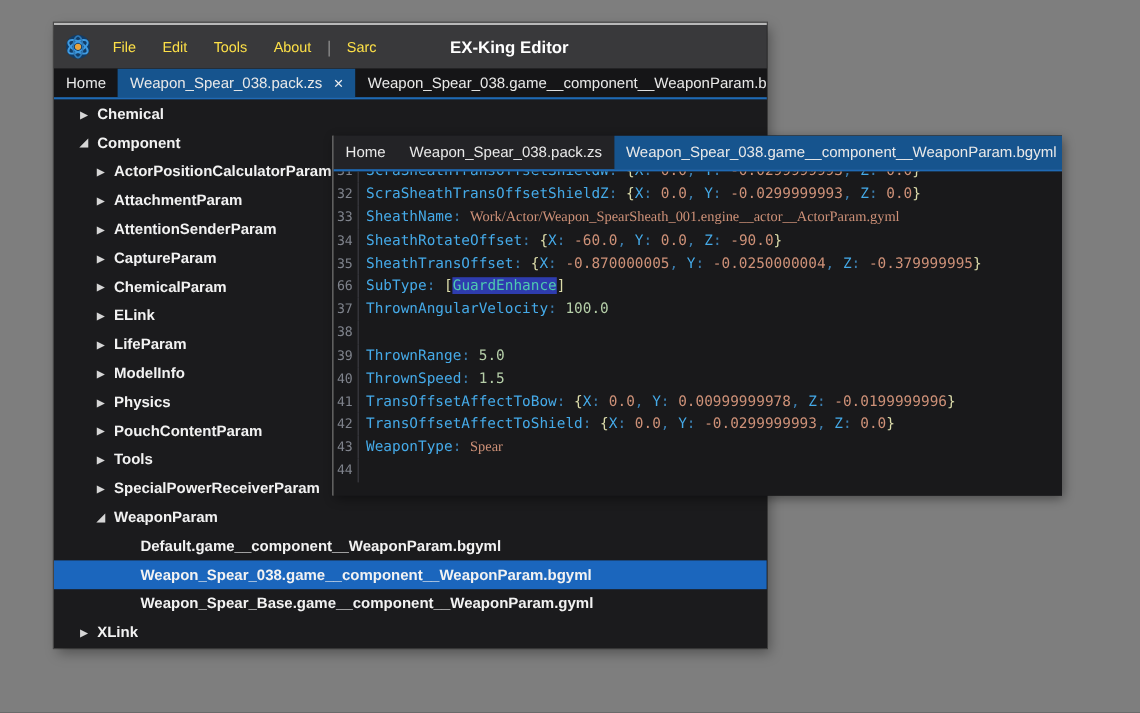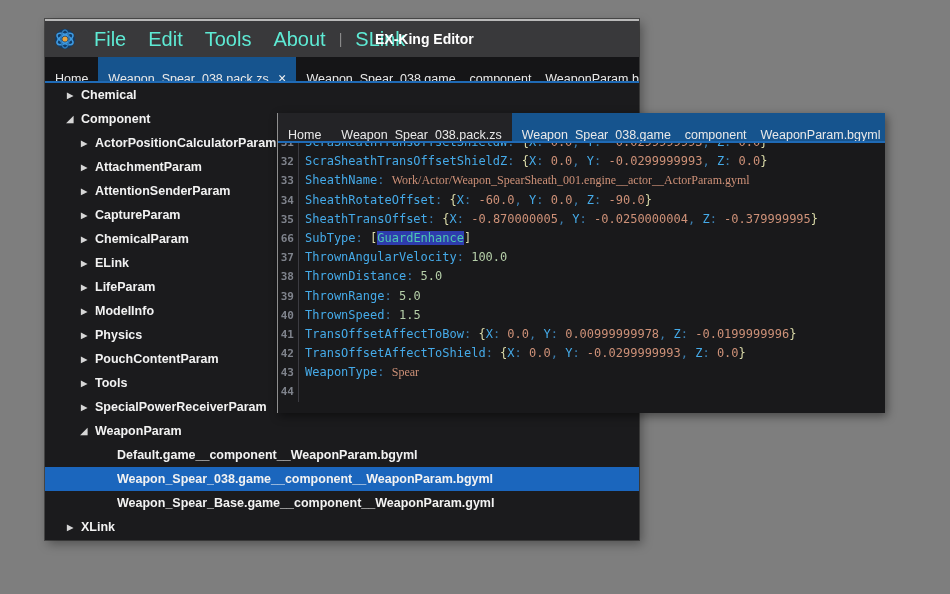--- a/index.html
+++ b/index.html
@@ -18,37 +18,37 @@
     box-shadow:0 0 0 1px rgba(0,0,0,.4), 3px 4px 10px rgba(0,0,0,.35);
     display:flex; flex-direction:column;
   }
 
   .menu-bar {
     height:36px; background:#39393b; display:flex; align-items:center;
     padding:0 6px; position:relative; flex:0 0 auto;
   }
   .app-logo { width:24px; height:24px; margin:0 6px 0 2px; flex:0 0 auto; }
   .menu-item {
-    color:#5eead4; font-size:20px; padding:12px 11px; cursor:default; line-height:36px;
+    color:#fde047; font-size:12px; padding:12px 11px; cursor:default; line-height:36px;
   }
   .menu-sep { color:#8a8a8a; font-size:14px; padding:0 2px; }
   .window-title {
     position:absolute; left:330px; top:0; line-height:36px;
     color:#ffffff; font-size:14px; font-weight:600; white-space:nowrap;
   }
 
   
   .tab-bar {
     display:flex; align-items:stretch; background:#151517;
     border-bottom:2px solid var(--c-accent-underline,#1f6ab5);
     flex:0 0 auto; overflow:hidden;
   }
   .main-window .tab-bar { height:26px; }
   .tab {
-    display:flex; padding:15px 10px; white-space:nowrap;
+    display:flex; align-items:center; padding:4px 10px; white-space:nowrap;
     color:#e9e9e9; font-size:12.5px; cursor:default;
   }
   .tab.active { background:var(--c-accent-tab,#16548e); }
   .tab-close { margin-left:9px; font-size:10.5px; color:#f2f2f2; }
 
   
   .tree-view { flex:1 1 auto; position:relative; overflow:hidden; background:#1b1b1d; }
   .tree-row {
     height:24px; display:flex; align-items:center; width:100%;
     color:#f2f2f2; font-size:12.5px; font-weight:600; white-space:nowrap; cursor:default;
@@ -74,21 +74,21 @@
   .editor-window .tab { font-size:12.5px; }
 
   .code-area { flex:1 1 auto; overflow:hidden; background:#19191b; }
   .code-scroll { margin-top:-10px; }
   .code-line {
     display:flex; align-items:stretch; height:19.2px; line-height:19.2px;
     font-family:"DejaVu Sans Mono", monospace; font-size:12px; white-space:pre;
   }
   .gutter {
     flex:0 0 auto; width:21px; text-align:right; padding-right:4px;
-    color:#7f838c; font-size:11px; border-right:1px solid #3c3c42;font-weight:bold;
+    color:#7f838c; font-size:11px; border-right:1px solid #3c3c42;
   }
   .code-text { padding-left:6px; }
   .tk-key { color:var(--c-key,#45aae8);text-align:right; }
   .tk-pun { color:var(--c-punct,#3c7fb0); }
   .tk-brc { color:var(--c-brace,#dcdcaa); }
   .tk-num { color:var(--c-number-vec,#ce9178); }
   .tk-sca { color:var(--c-number-scalar,#b5cea8); }
   .tk-str { color:var(--c-string,#ce9178);font-family:Liberation Serif, serif; }
   .tk-sel { color:var(--c-enum-ref,#4ec9b0); background:var(--c-code-selection,#2e3cae); }
 </style>
@@ -104,21 +104,21 @@
       <ellipse cx="12" cy="12" rx="9" ry="4" fill="none" stroke="#3f9ae0" stroke-width="1.6" transform="rotate(30 12 12)"></ellipse>
       <ellipse cx="12" cy="12" rx="9" ry="4" fill="none" stroke="#2f7ab8" stroke-width="1.4" transform="rotate(90 12 12)"></ellipse>
       <circle cx="12" cy="12" r="2.6" fill="#e8a33d"></circle>
     </svg>
     <span style="display:flex;align-items:center;">
         <span class="menu-item">File</span>
         <span class="menu-item">Edit</span>
         <span class="menu-item">Tools</span>
         <span class="menu-item">About</span>
         <span class="menu-sep">|</span>
-        <span class="menu-item">SLink</span>
+        <span class="menu-item">Sarc</span>
       </span>
     <span class="window-title">EX-King Editor</span>
   </div>
 
   <div class="tab-bar">
       <div class="tab">
         <span class="tab-label">Home</span>
       </div>
       <div class="tab active">
         <span class="tab-label">Weapon_Spear_038.pack.zs</span>
@@ -223,21 +223,21 @@
     </div>
   <div class="code-area">
     <div class="code-scroll">
         <div class="code-line"><span class="gutter">31</span><span class="code-text"><span class="tk-key">ScraSheathTransOffsetShieldW</span><span class="tk-pun">: </span><span class="tk-brc">{</span><span class="tk-key">X</span><span class="tk-pun">: </span><span class="tk-num">0.0</span><span class="tk-pun">, </span><span class="tk-key">Y</span><span class="tk-pun">: </span><span class="tk-num">-0.0299999993</span><span class="tk-pun">, </span><span class="tk-key">Z</span><span class="tk-pun">: </span><span class="tk-num">0.0</span><span class="tk-brc">}</span></span></div>
         <div class="code-line"><span class="gutter">32</span><span class="code-text"><span class="tk-key">ScraSheathTransOffsetShieldZ</span><span class="tk-pun">: </span><span class="tk-brc">{</span><span class="tk-key">X</span><span class="tk-pun">: </span><span class="tk-num">0.0</span><span class="tk-pun">, </span><span class="tk-key">Y</span><span class="tk-pun">: </span><span class="tk-num">-0.0299999993</span><span class="tk-pun">, </span><span class="tk-key">Z</span><span class="tk-pun">: </span><span class="tk-num">0.0</span><span class="tk-brc">}</span></span></div>
         <div class="code-line"><span class="gutter">33</span><span class="code-text"><span class="tk-key">SheathName</span><span class="tk-pun">: </span><span class="tk-str">Work/Actor/Weapon_SpearSheath_001.engine__actor__ActorParam.gyml</span></span></div>
         <div class="code-line"><span class="gutter">34</span><span class="code-text"><span class="tk-key">SheathRotateOffset</span><span class="tk-pun">: </span><span class="tk-brc">{</span><span class="tk-key">X</span><span class="tk-pun">: </span><span class="tk-num">-60.0</span><span class="tk-pun">, </span><span class="tk-key">Y</span><span class="tk-pun">: </span><span class="tk-num">0.0</span><span class="tk-pun">, </span><span class="tk-key">Z</span><span class="tk-pun">: </span><span class="tk-num">-90.0</span><span class="tk-brc">}</span></span></div>
         <div class="code-line"><span class="gutter">35</span><span class="code-text"><span class="tk-key">SheathTransOffset</span><span class="tk-pun">: </span><span class="tk-brc">{</span><span class="tk-key">X</span><span class="tk-pun">: </span><span class="tk-num">-0.870000005</span><span class="tk-pun">, </span><span class="tk-key">Y</span><span class="tk-pun">: </span><span class="tk-num">-0.0250000004</span><span class="tk-pun">, </span><span class="tk-key">Z</span><span class="tk-pun">: </span><span class="tk-num">-0.379999995</span><span class="tk-brc">}</span></span></div>
         <div class="code-line"><span class="gutter">66</span><span class="code-text"><span class="tk-key">SubType</span><span class="tk-pun">: </span><span class="tk-brc">[</span><span class="tk-sel">GuardEnhance</span><span class="tk-brc">]</span></span></div>
         <div class="code-line"><span class="gutter">37</span><span class="code-text"><span class="tk-key">ThrownAngularVelocity</span><span class="tk-pun">: </span><span class="tk-sca">100.0</span></span></div>
-        <div class="code-line"><span class="gutter">38</span><span class="code-text"><span class="tk-key">ThrownDistance</span><span class="tk-pun">: </span><span class="tk-sca">5.0</span></span></div>
+        <div class="code-line"><span class="gutter">38</span></div>
         <div class="code-line"><span class="gutter">39</span><span class="code-text"><span class="tk-key">ThrownRange</span><span class="tk-pun">: </span><span class="tk-sca">5.0</span></span></div>
         <div class="code-line"><span class="gutter">40</span><span class="code-text"><span class="tk-key">ThrownSpeed</span><span class="tk-pun">: </span><span class="tk-sca">1.5</span></span></div>
         <div class="code-line"><span class="gutter">41</span><span class="code-text"><span class="tk-key">TransOffsetAffectToBow</span><span class="tk-pun">: </span><span class="tk-brc">{</span><span class="tk-key">X</span><span class="tk-pun">: </span><span class="tk-num">0.0</span><span class="tk-pun">, </span><span class="tk-key">Y</span><span class="tk-pun">: </span><span class="tk-num">0.00999999978</span><span class="tk-pun">, </span><span class="tk-key">Z</span><span class="tk-pun">: </span><span class="tk-num">-0.0199999996</span><span class="tk-brc">}</span></span></div>
         <div class="code-line"><span class="gutter">42</span><span class="code-text"><span class="tk-key">TransOffsetAffectToShield</span><span class="tk-pun">: </span><span class="tk-brc">{</span><span class="tk-key">X</span><span class="tk-pun">: </span><span class="tk-num">0.0</span><span class="tk-pun">, </span><span class="tk-key">Y</span><span class="tk-pun">: </span><span class="tk-num">-0.0299999993</span><span class="tk-pun">, </span><span class="tk-key">Z</span><span class="tk-pun">: </span><span class="tk-num">0.0</span><span class="tk-brc">}</span></span></div>
         <div class="code-line"><span class="gutter">43</span><span class="code-text"><span class="tk-key">WeaponType</span><span class="tk-pun">: </span><span class="tk-str">Spear</span></span></div>
         <div class="code-line"><span class="gutter">44</span><span class="code-text"></span></div>
       </div>
   </div>
 </div>
 

